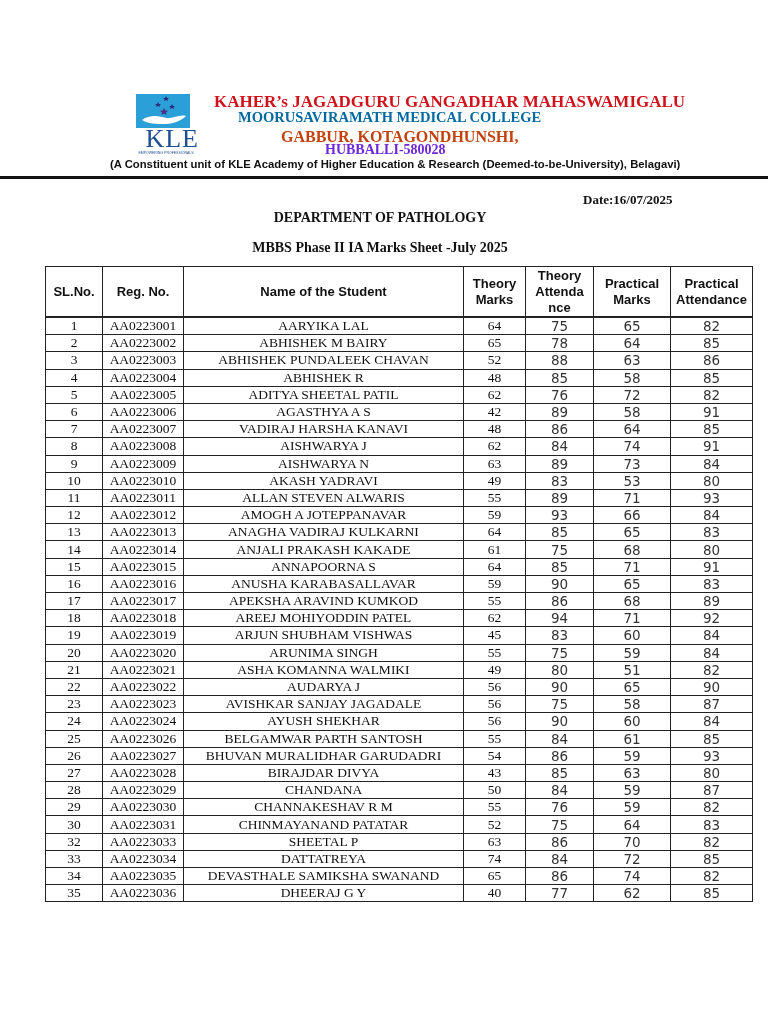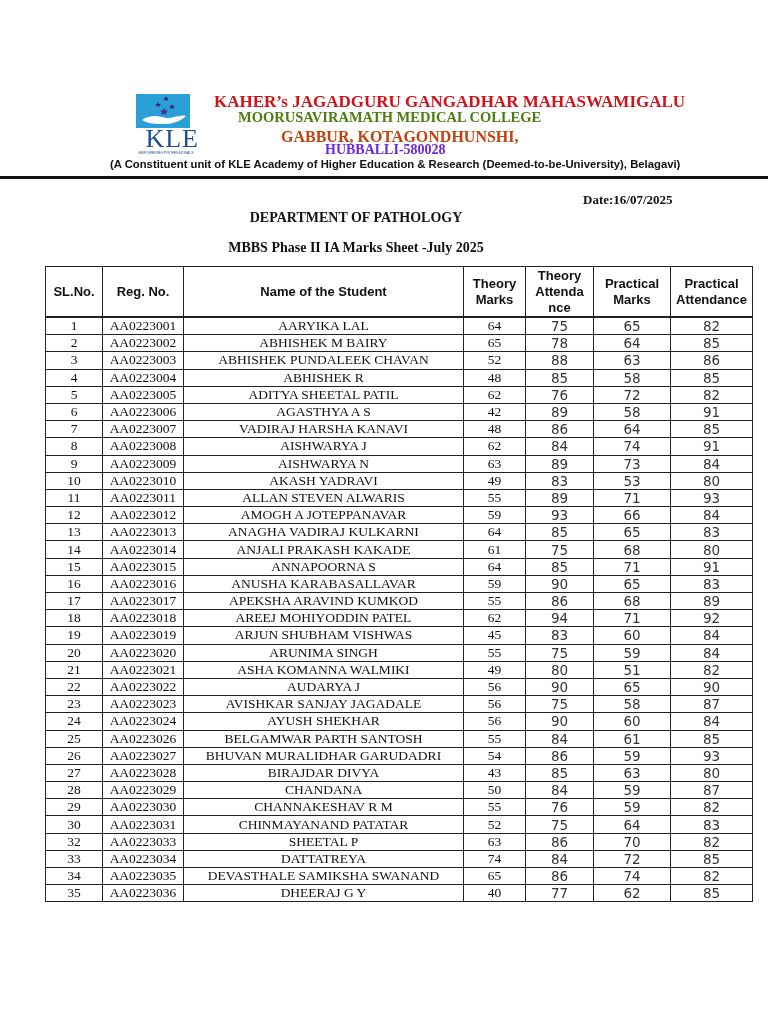--- a/index.html
+++ b/index.html
@@ -3,27 +3,27 @@
 <meta charset="utf-8">
 <style>
   html, body { margin:0; padding:0; background:#ffffff; }
   body { width:768px; height:1024px; position:relative; overflow:hidden; font-family:"Liberation Serif", serif; color:#111; }
   .logo { position:absolute; left:133px; top:84px; width:68px; height:74px; }
   .logo-box { position:absolute; left:3px; top:10px; width:54px; height:34px; background:#2a9fd8; }
   .logo-kle { position:absolute; left:0; top:42px; width:66px; text-align:right; font-family:"Liberation Serif", serif; font-size:26px; color:#1d4f93; letter-spacing:1px; line-height:26px; }
   .logo-tag { position:absolute; left:0; top:67px; width:66px; text-align:center; font-family:"Liberation Sans", sans-serif; font-size:3.5px; color:#1d4f93; }
   .hdr-line { position:absolute; font-weight:bold; white-space:nowrap; }
   .hdr1 { left:214px; top:92px; font-size:17px; color:#d0121b; }
-  .hdr2 { left:238px; top:109px; font-size:14.5px; color:#4d7c0f; }
+  .hdr2 { left:238px; top:109px; font-size:14.5px; color:#0369a1; }
   .hdr3 { left:281px; top:128px; font-size:16px; color:#c2410c; }
   .hdr4 { left:325px; top:142px; font-size:14px; color:#6d28d9; }
   .hdr5 { left:110px; top:158px; font-size:11.3px; font-family:"Liberation Sans", sans-serif; color:#111; }
   .rule { position:absolute; left:0; top:176px; width:768px; height:3px; background:#111; }
   .date { position:absolute; left:583px; top:192px; font-size:13px; font-weight:bold; }
-  .dept { position:absolute; left:0; width:712px; text-align:center; font-weight:bold; font-size:14px; }
+  .dept { position:absolute; left:0; width:712px; text-align:center; font-weight:bold; font-size:14px;padding-left:24px; }
   .dept1 { top:210px; }
   .dept2 { top:240px; }
   table.marks { position:absolute; left:45px; top:266px; border-collapse:collapse; table-layout:fixed; width:707px; }
   table.marks th, table.marks td { border:1px solid #222; padding:0; overflow:hidden; white-space:nowrap; }
   table.marks th { font-weight:bold; font-size:13px; line-height:16px; height:49px; text-align:center; font-family:"Liberation Sans", sans-serif; font-stretch:condensed; }
   table.marks td { height:16.2px; font-size:13.5px; line-height:16px; text-align:center; }
   td.name { text-align:left; padding-left:6px; }
   td.sans { font-family:"DejaVu Sans", sans-serif; font-size:12.5px; color:#333; }
   tr.head-row th { border-bottom:2px solid #222; }
 </style>

